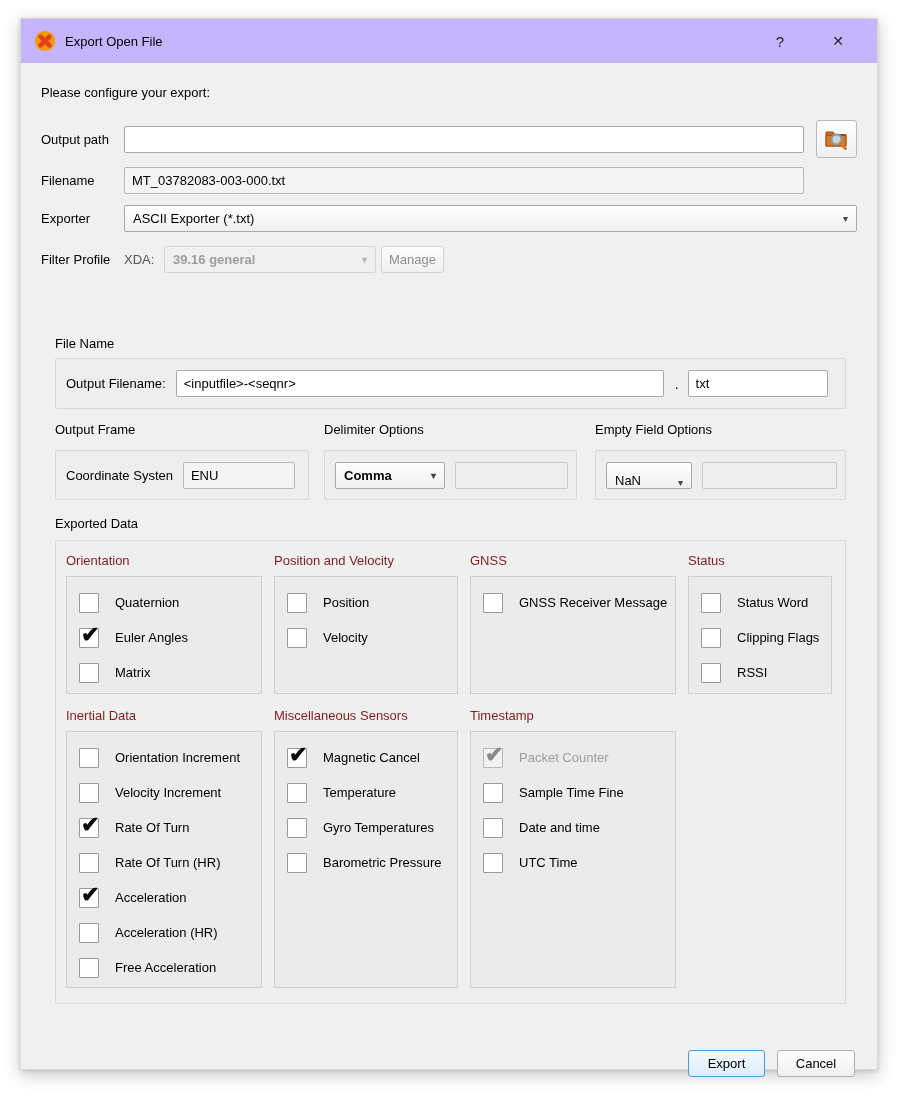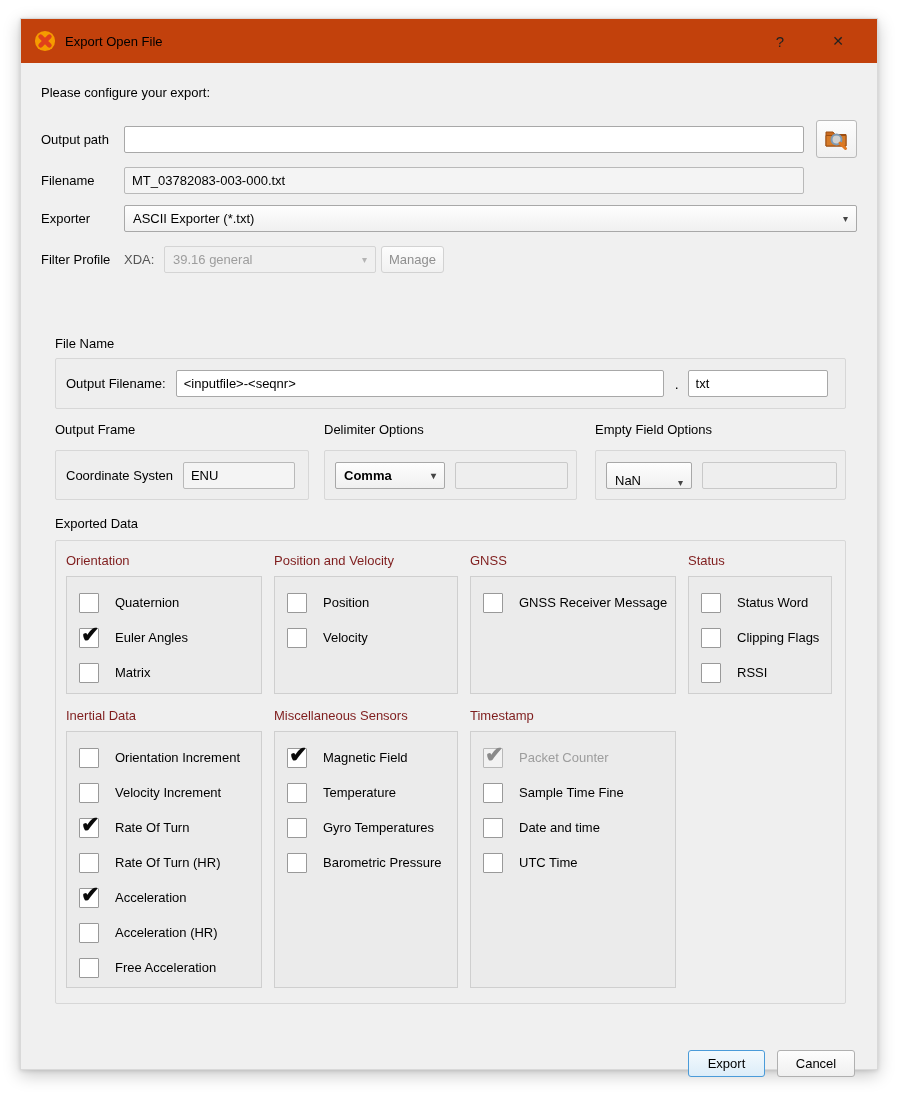--- a/index.html
+++ b/index.html
@@ -3,21 +3,21 @@
 <meta charset="utf-8">
 <style>
   * { margin: 0; padding: 0; box-sizing: border-box; }
   html, body { width: 911px; height: 1099px; background: #ffffff; font-family: "Liberation Sans", sans-serif; }
   .window {
     position: absolute; left: 20px; top: 18px; width: 858px; height: 1052px;
     background: #f0f0f0; border: 1px solid #d9d9d9;
     box-shadow: 0 5px 16px rgba(0,0,0,0.22), 0 1px 4px rgba(0,0,0,0.12);
   }
   .titlebar {
-    height: 44px; background: #c2410c; display: flex; align-items: center;
+    height: 44px; background: #c4b5fd; display: flex; align-items: center;
     padding: 0 24px 0 13px;
   }
   .app-icon { width: 22px; height: 22px; margin-right: 9px; flex: 0 0 auto; }
   .title-text { font-size: 13px; color: #000; }
   .titlebar-spacer { flex: 1; }
   .tb-btn { font-size: 15px; color: #222; background: none; border: none; width: 30px; height: 30px; cursor: pointer; font-family: "Liberation Sans", sans-serif; }
   .tb-btn.close { margin-left: 28px; font-size: 14px; }
   .body { padding: 0 20px; }
   .intro { margin-top: 22px; font-size: 13px; color: #000; }
 
@@ -43,21 +43,21 @@
   .row-filter { margin-top: 14px; }
 
   .combo {
     height: 27px; border: 1px solid #a8a8a8; border-radius: 2px;
     background: linear-gradient(#fefefe, #f0f0f0);
     display: flex; align-items: center; font-size: 13px; color: #000;
     padding: 0 8px; position: relative; cursor: pointer;
   }
   .combo .combo-text { flex: 1; overflow: hidden; white-space: nowrap; }
   .combo .arrow { font-size: 10px; color: #444; margin-left: 8px; }
-  .combo.disabled { background: #f0f0f0; border-color: #d4d4d4; color: #9d9d9d; cursor: default; }
+  .combo.disabled { background: #f0f0f0; border-color: #d4d4d4; color: #9d9d9d; cursor: default; font-weight: bold; }
   .combo.disabled .arrow { color: #b4b4b4; }
 
   .xda-label { width: 40px; font-size: 13px; color: #555; flex: 0 0 auto; }
   .filter-combo { width: 212px; flex: 0 0 auto; }
   .manage-btn {
     width: 63px; height: 27px; margin-left: 5px; flex: 0 0 auto;
     background: linear-gradient(#fcfcfc, #f1f1f1); border: 1px solid #d2d2d2; border-radius: 3px;
     font-size: 13px; color: #8f8f8f; font-family: "Liberation Sans", sans-serif; cursor: default;
   }
 
@@ -322,21 +322,21 @@
               </label>
             </div>
           </div>
           <div>
             <div class="eg-title">Miscellaneous Sensors</div>
             <div class="eg-box row2">
               <label class="cb-row">
                 <span class="cb">
                   <span class="tick">✔</span>
                 </span>
-                <span class="cb-label">Magnetic Field</span>
+                <span class="cb-label">Magnetic Cancel</span>
               </label>
               <label class="cb-row">
                 <span class="cb"></span>
                 <span class="cb-label">Temperature</span>
               </label>
               <label class="cb-row">
                 <span class="cb"></span>
                 <span class="cb-label">Gyro Temperatures</span>
               </label>
               <label class="cb-row">

